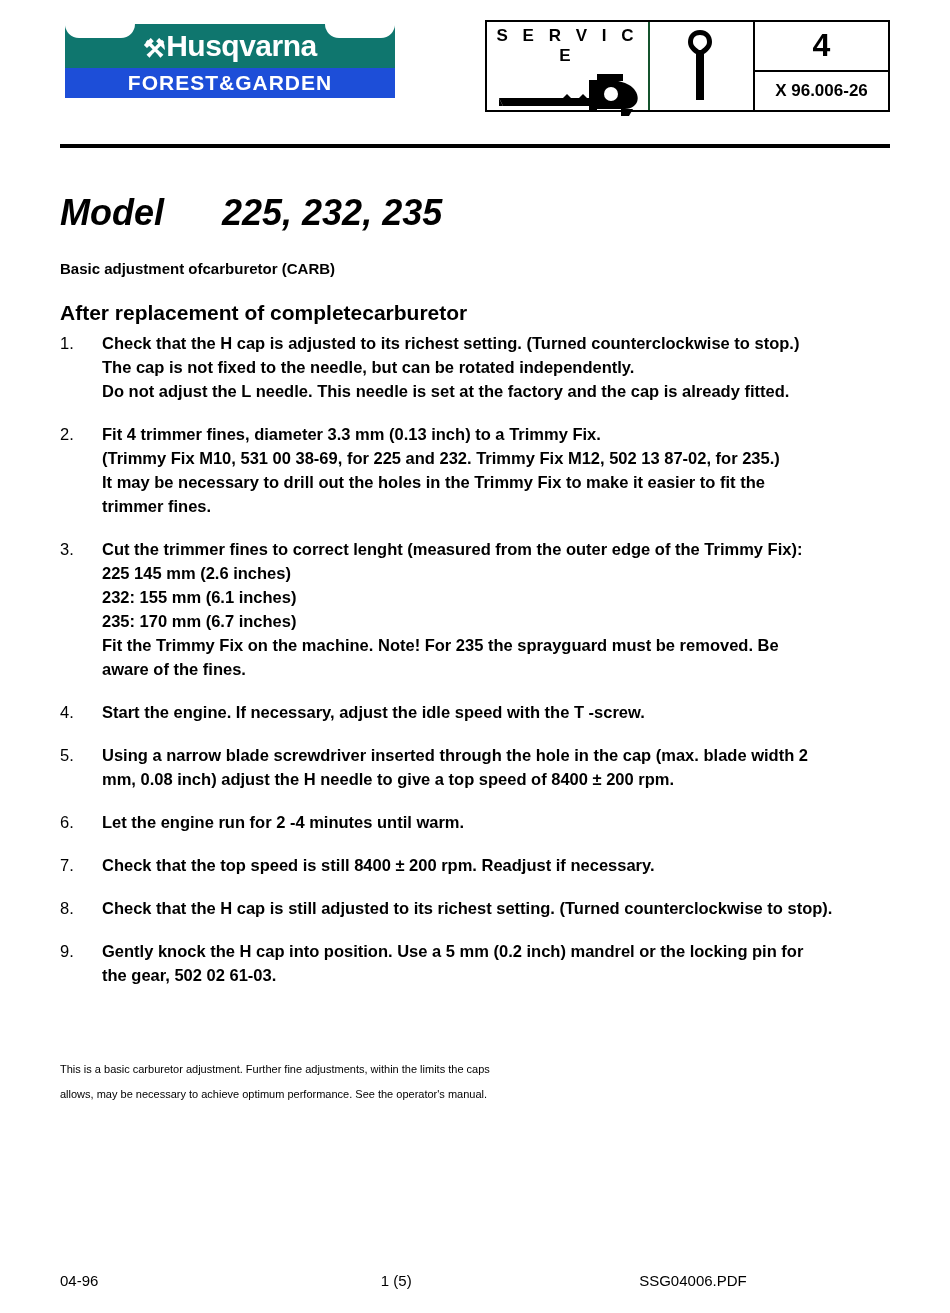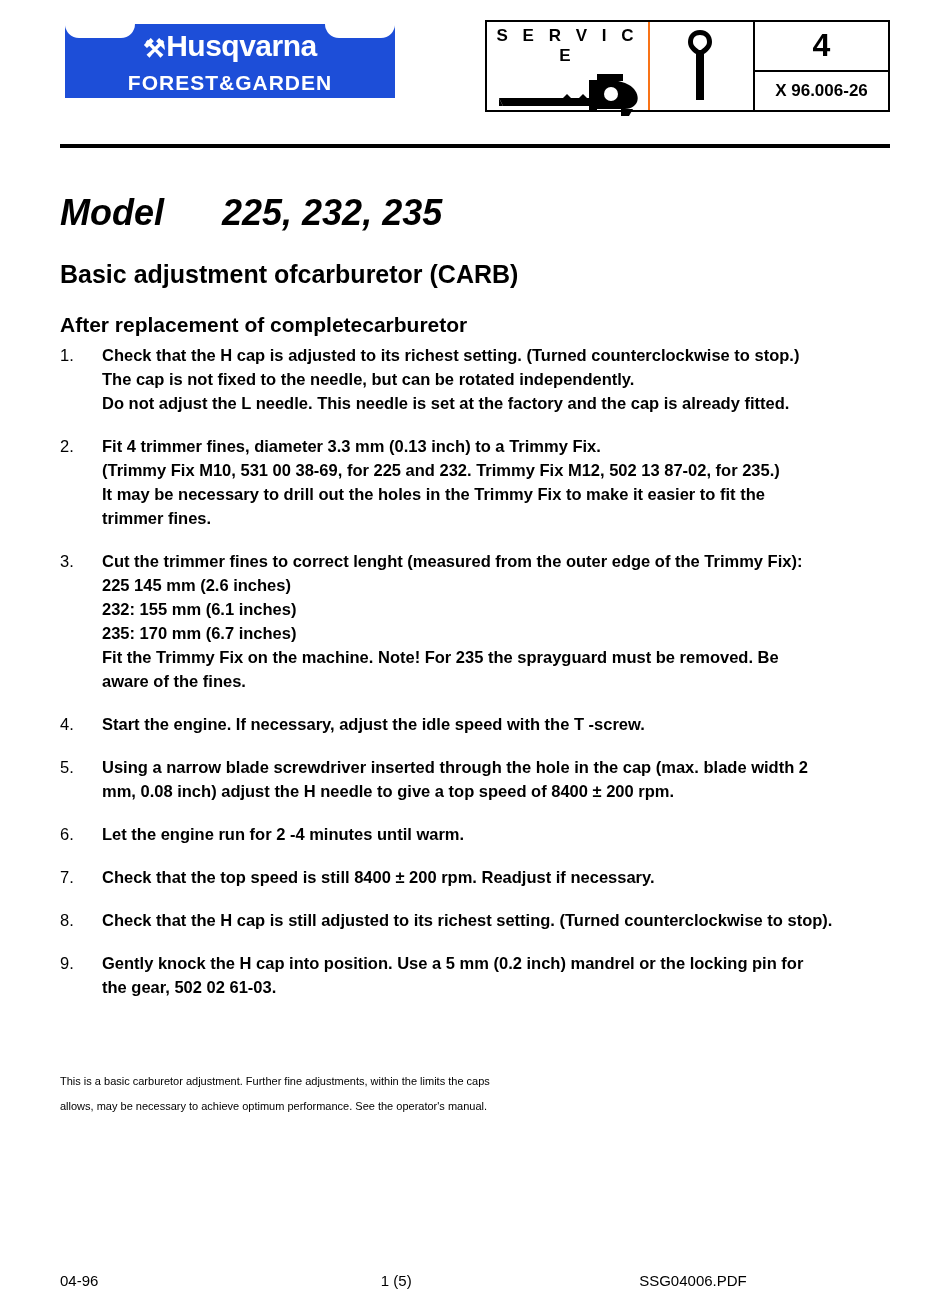--- a/index.html
+++ b/index.html
@@ -32,21 +32,21 @@
     align-items: flex-start;
   }
   .logo-block {
     width: 390px;
     margin-left: 5px;
     margin-top: 6px;
   }
   .logo-top {
     position: relative;
     height: 44px;
-    background: #1d4ed8;
+    background: #0f766e;
     border-radius: 4px 4px 0 0;
   }
   .logo-top .crown-left,
   .logo-top .crown-right {
     position: absolute;
     top: 0;
     width: 70px;
     height: 14px;
     background: #ffffff;
     border-radius: 0 0 40px 40px;
@@ -88,21 +88,21 @@
     margin-top: 2px;
     height: 92px;
     box-sizing: border-box;
   }
   .sb-cell {
     box-sizing: border-box;
     position: relative;
   }
   .sb-service {
     width: 163px;
-    border-right: 2px solid #f97316;
+    border-right: 2px solid #14532d;
     padding: 4px 6px 0 6px;
   }
   .sb-service .svc-label {
     font-size: 17px;
     font-weight: bold;
     letter-spacing: 5px;
     text-align: center;
     margin-bottom: 2px;
   }
   .sb-wrench {
@@ -142,21 +142,21 @@
     font-size: 36px;
     font-weight: bold;
     margin-top: 44px;
     letter-spacing: 0px;
     font-style: italic;
   }
   .title .models {
     margin-left: 58px;
   }
   .subtitle {
-    font-size: 25px;
+    font-size: 15px;
     font-weight: bold;
     margin-top: 26px;
   }
   .intro {
     font-size: 16.5px;
     line-height: 25px;
     margin-top: 30px;
   }
   .section-head {
     font-size: 21px;

